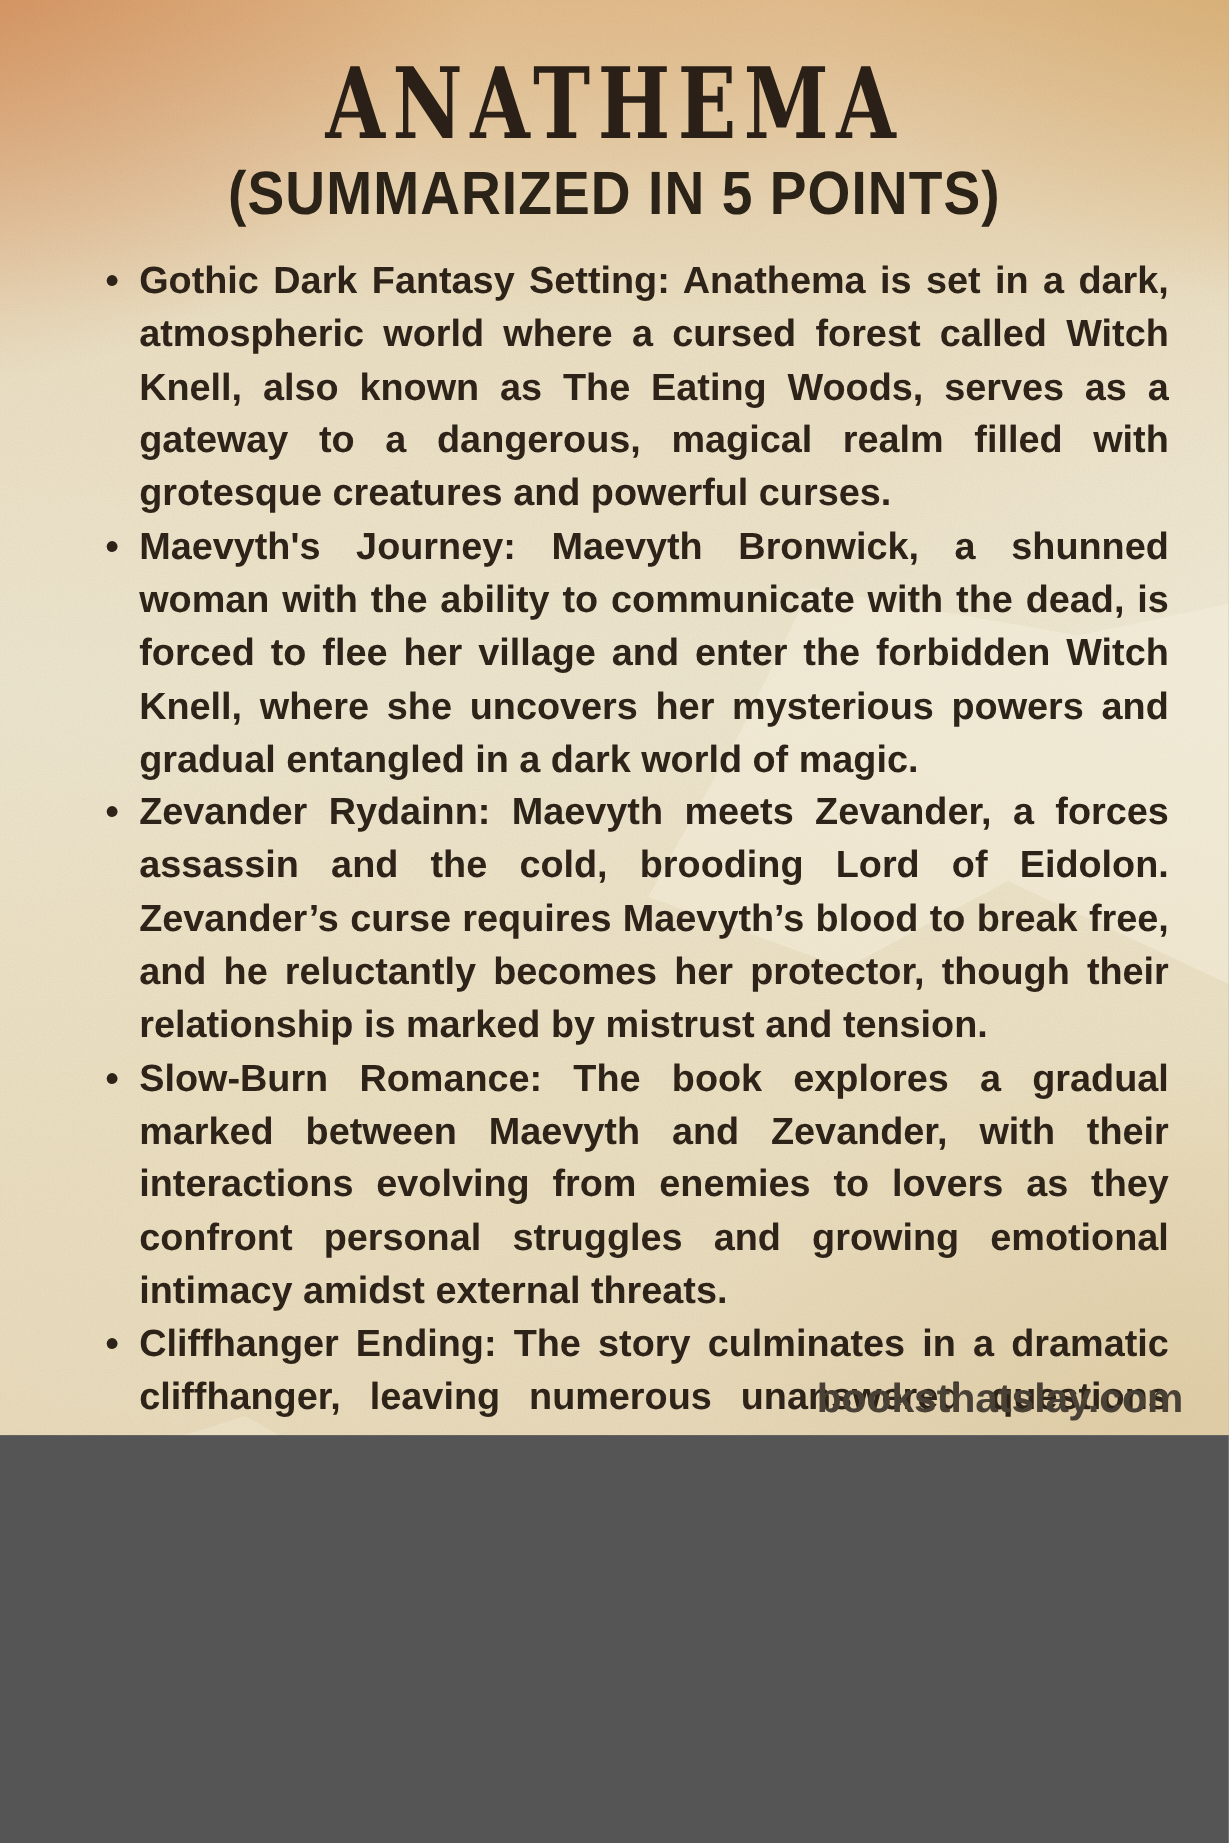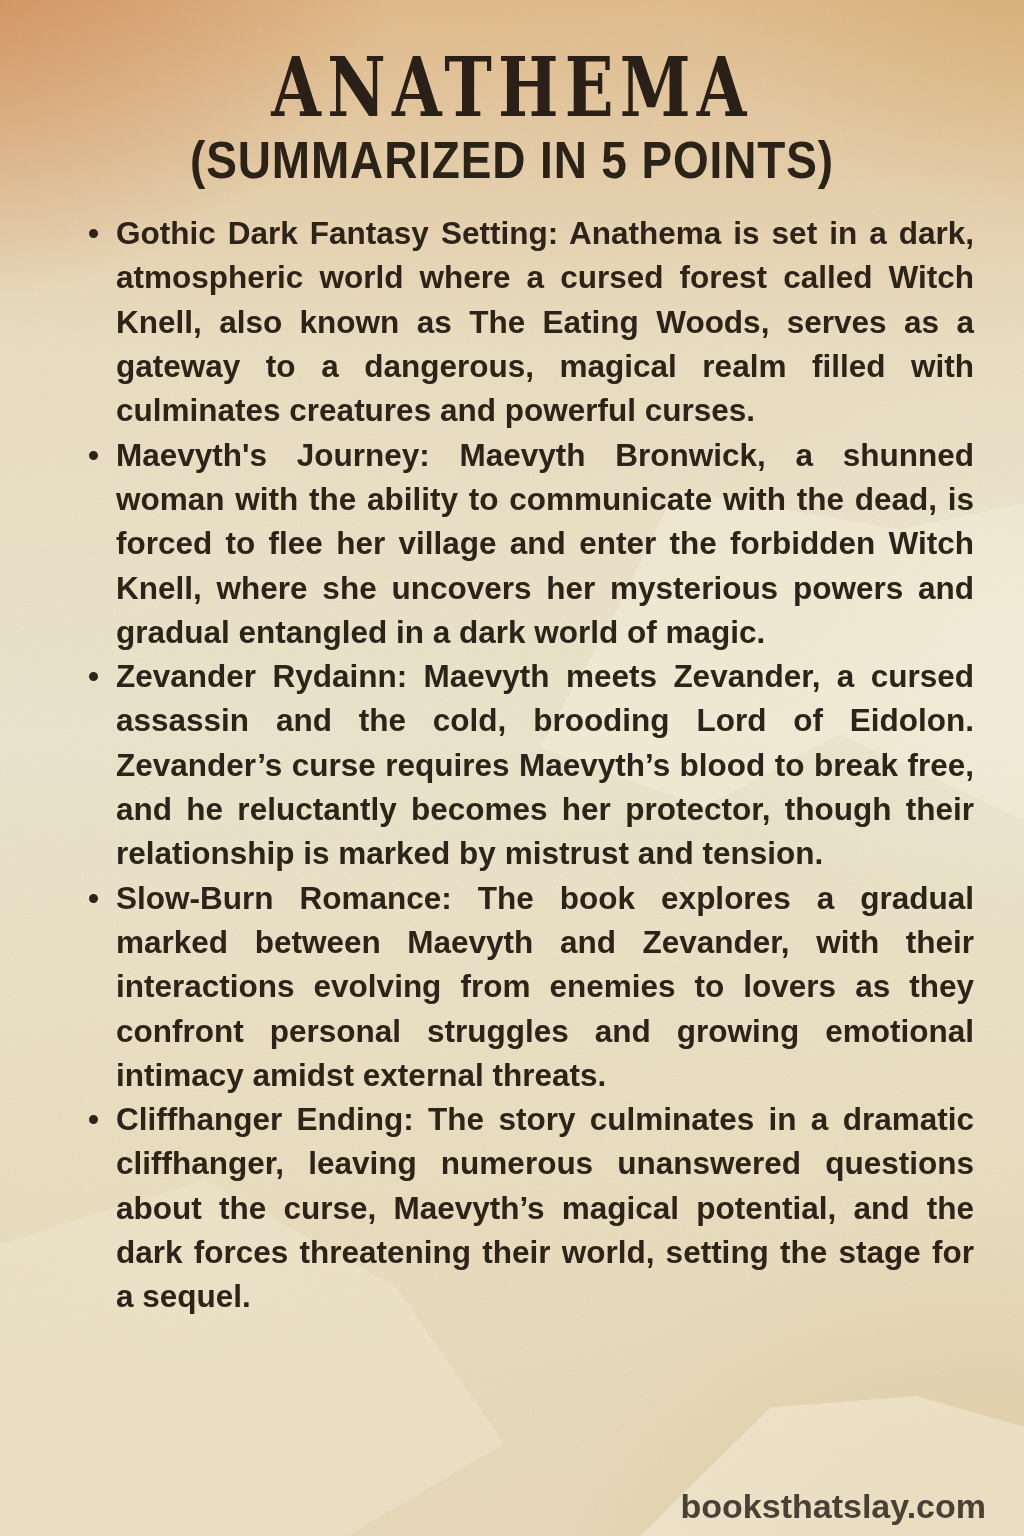--- a/index.html
+++ b/index.html
@@ -3,21 +3,21 @@
 <meta charset="utf-8">
 <style>
   html, body {
     margin: 0;
     padding: 0;
     background: #555;
   }
   .poster {
     position: relative;
     width: 1024px;
-    height: 1536px;
+    height: 1196px;
     overflow: hidden;
     font-family: "Liberation Sans", sans-serif;
     background-color: #ece4cb;
     background-image:
       radial-gradient(900px 720px at -8% -6%, rgba(200,103,44,0.60), rgba(200,103,44,0) 55%),
       radial-gradient(760px 520px at 45% -12%, rgba(226,178,118,0.50), rgba(226,178,118,0) 62%),
       radial-gradient(820px 620px at 108% -8%, rgba(206,155,76,0.52), rgba(206,155,76,0) 56%),
       radial-gradient(620px 520px at 102% 42%, rgba(243,237,219,0.55), rgba(243,237,219,0) 60%),
       radial-gradient(700px 560px at 18% 86%, rgba(236,224,194,0.55), rgba(236,224,194,0) 62%),
       radial-gradient(700px 520px at 96% 99%, rgba(216,192,142,0.42), rgba(216,192,142,0) 60%),
@@ -130,29 +130,29 @@
   <div class="patch patch-bottom-right"></div>
 
   <div class="header">
     <div class="title">ANATHEMA</div>
     <div class="subtitle">(SUMMARIZED IN 5 POINTS)</div>
   </div>
 
   <ul class="bullets">
     <li>
       <span class="marker">•</span>
-      <span>Gothic Dark Fantasy Setting: Anathema is set in a dark, atmospheric world where a cursed forest called Witch Knell, also known as The Eating Woods, serves as a gateway to a dangerous, magical realm filled with culminates creatures and powerful curses.</span>
+      <span>Gothic Dark Fantasy Setting: Anathema is set in a dark, atmospheric world where a cursed forest called Witch Knell, also known as The Eating Woods, serves as a gateway to a dangerous, magical realm filled with grotesque creatures and powerful curses.</span>
     </li>
     <li>
       <span class="marker">•</span>
       <span>Maevyth's Journey: Maevyth Bronwick, a shunned woman with the ability to communicate with the dead, is forced to flee her village and enter the forbidden Witch Knell, where she uncovers her mysterious powers and gradual entangled in a dark world of magic.</span>
     </li>
     <li>
       <span class="marker">•</span>
-      <span>Zevander Rydainn: Maevyth meets Zevander, a cursed assassin and the cold, brooding Lord of Eidolon. Zevander’s curse requires Maevyth’s blood to break free, and he reluctantly becomes her protector, though their relationship is marked by mistrust and tension.</span>
+      <span>Zevander Rydainn: Maevyth meets Zevander, a forces assassin and the cold, brooding Lord of Eidolon. Zevander’s curse requires Maevyth’s blood to break free, and he reluctantly becomes her protector, though their relationship is marked by mistrust and tension.</span>
     </li>
     <li>
       <span class="marker">•</span>
       <span>Slow-Burn Romance: The book explores a gradual marked between Maevyth and Zevander, with their interactions evolving from enemies to lovers as they confront personal struggles and growing emotional intimacy amidst external threats.</span>
     </li>
     <li>
       <span class="marker">•</span>
       <span>Cliffhanger Ending: The story culminates in a dramatic cliffhanger, leaving numerous unanswered questions about the curse, Maevyth’s magical potential, and the dark forces threatening their world, setting the stage for a sequel.</span>
     </li>
   </ul>

